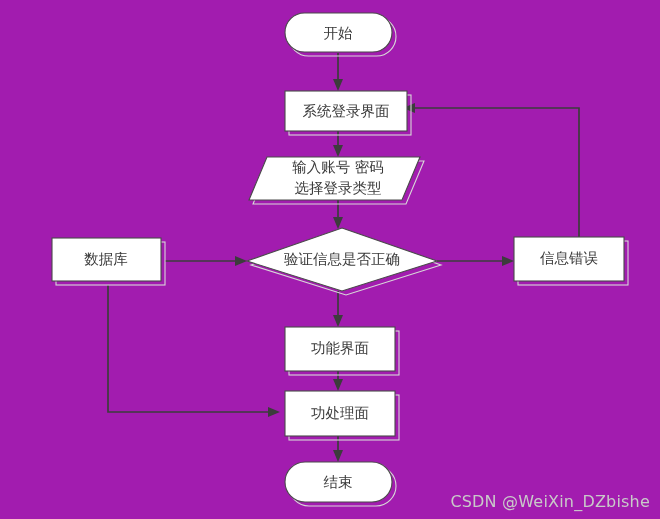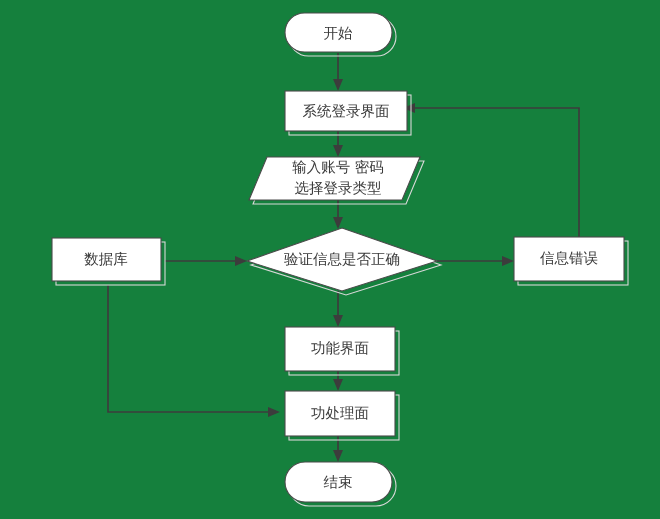--- a/index.html
+++ b/index.html
@@ -7,21 +7,21 @@
     padding: 0;
     background: #ffffff;
   }
   body {
     font-family: "DejaVu Sans", "Liberation Sans", sans-serif;
   }
   #canvas {
     position: relative;
     width: 660px;
     height: 519px;
-    background: #15803d;
+    background: #a21caf;
     overflow: hidden;
   }
   #flow-svg {
     position: absolute;
     left: 0;
     top: 0;
     width: 660px;
     height: 519px;
   }
   .node-shape {
@@ -172,14 +172,15 @@
     </g>
 
     <g>
       <rect class="node-shadow" x="289" y="466" width="107" height="40" rx="20" ry="20"></rect>
       <rect class="node-shape" x="285" y="462" width="107" height="40" rx="20" ry="20"></rect>
       <text class="node-text" x="338" y="483">结束</text>
     </g>
 
   </svg>
 
+  <div class="watermark">CSDN @WeiXin_DZbishe</div>
 
 </div>
 
 </body></html>

